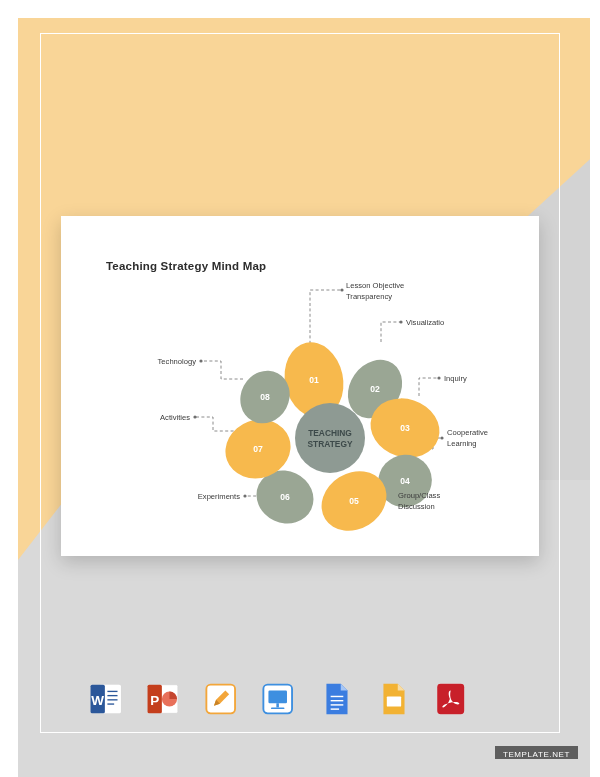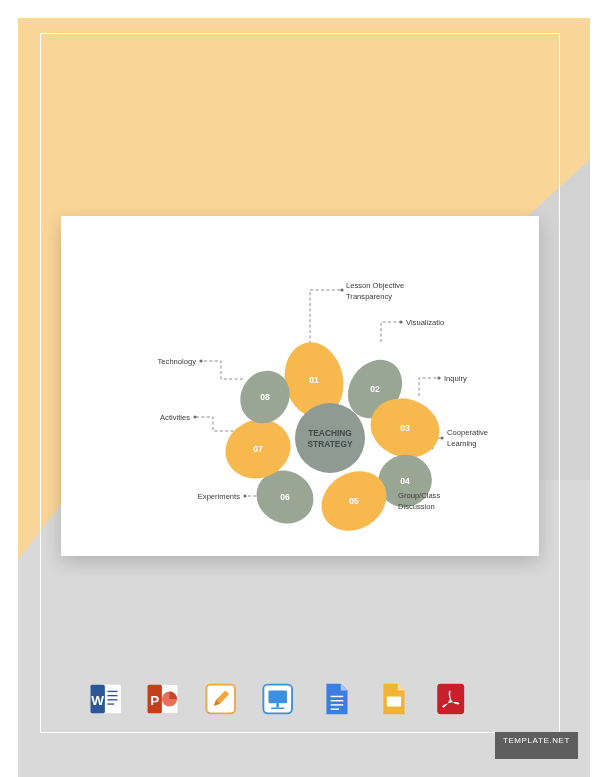--- a/index.html
+++ b/index.html
@@ -102,21 +102,21 @@
     position: relative;
     display: block;
   }
   .badge {
     position: absolute;
     right: 22px; bottom: 18px;
     background: #5e5e5e;
     color: #ffffff;
     font-size: 8px;
     letter-spacing: 0.6px;
-    padding: 4px 8px 14px 8px;
+    padding: 4px 8px 0 8px;
     font-family: "Liberation Sans", sans-serif;
   }
   .label-text {
     font-size: 7.6px;
     fill: #3a3a3a;
     font-family: "Liberation Sans", sans-serif;
   }
   .num-text {
     font-size: 8.6px;
     font-weight: bold;
@@ -143,20 +143,21 @@
     <polygon points="0,540 0,777 18,777 18,556" fill="#f9d597"></polygon>
     <polygon points="18,480 18,560 80,480" fill="#f9d597"></polygon>
   </svg>
 
   <div class="white-left"></div>
   <div class="white-right"></div>
   <div class="white-topstrip"></div>
   <div class="frame"></div>
 
   <div class="doc-card">
+    <div class="doc-title">Teaching Strategy Mind Map</div>
 
     <svg class="mindmap-svg" width="478" height="340" viewBox="0 0 478 340">
       <defs></defs>
 
       <g stroke="#6f6f6f" stroke-width="0.8" stroke-dasharray="3,2.4" fill="none">
 
         <path d="M249 144 L249 74 L281 74"></path>
 
         <path d="M320 126 L320 106 L340 106"></path>
 

